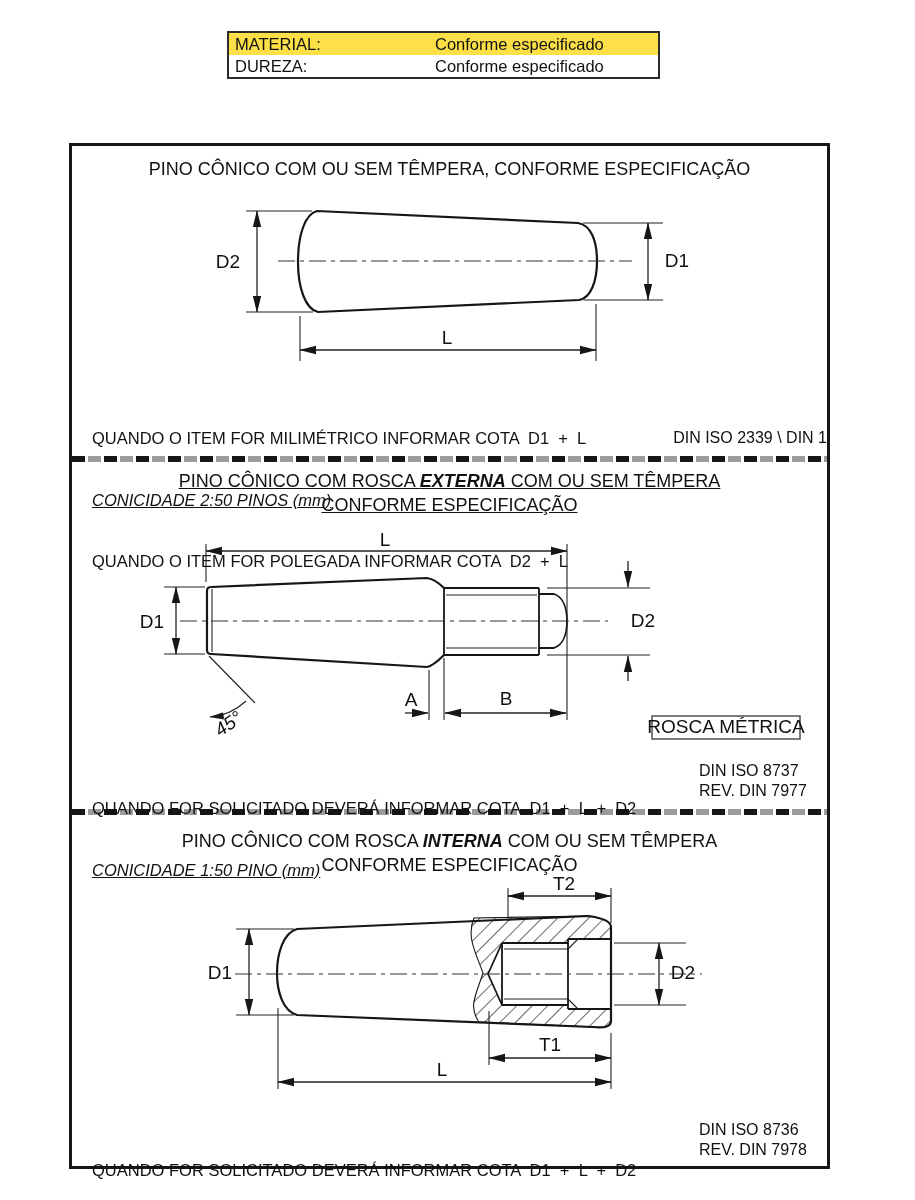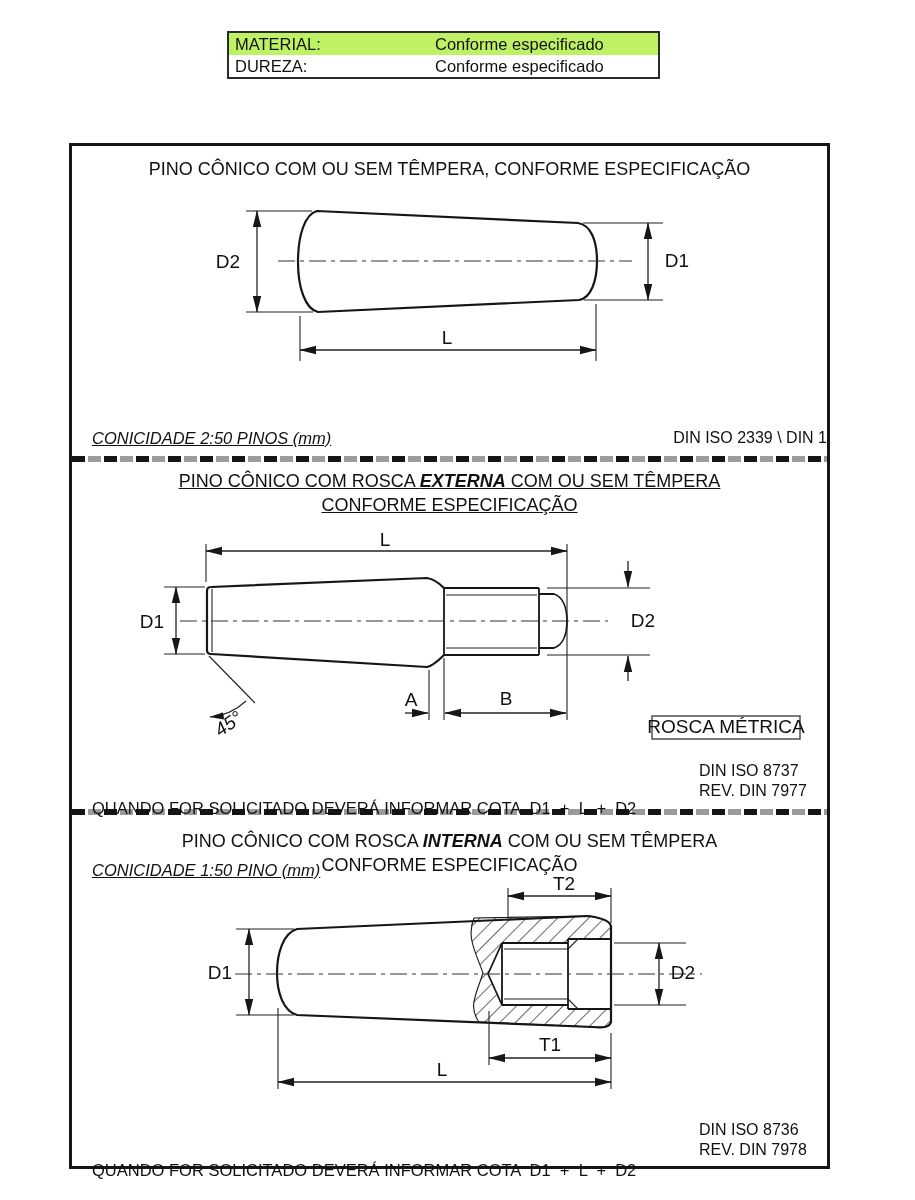--- a/index.html
+++ b/index.html
@@ -5,21 +5,21 @@
   html,body{margin:0;padding:0;}
   body{
     width:915px;height:1200px;position:relative;background:#ffffff;
     font-family:"Liberation Sans",sans-serif;color:#111;overflow:hidden;
   }
   .abs{position:absolute;}
 
   
   .spec-table{left:227px;top:31px;width:429px;border:2px solid #2b2b2b;background:#fff;}
   .spec-row{display:flex;height:22px;align-items:center;font-size:16.5px;}
-  .spec-row.alt{background:#bef264;}
+  .spec-row.alt{background:#fde047;}
   .spec-label{width:200px;padding-left:6px;}
   .spec-value{flex:1;}
 
   
   .frame{left:69px;top:143px;width:755px;height:1020px;border:3px solid #161616;}
 
   
   .divider{left:72px;width:755px;height:6px;
     background:repeating-linear-gradient(90deg,#161616 0 13px,#ffffff 13px 16px,#9b9b9b 16px 29px,#ffffff 29px 32px);}
   .div1{top:456px;} .div2{top:809px;}
@@ -89,21 +89,23 @@
   <line class="dim" x1="498" y1="28" x2="498" y2="105" marker-start="url(#ar1)" marker-end="url(#ar1)"></line>
   <text x="527" y="72" text-anchor="middle">D1</text>
 
   <line class="thin" x1="150" y1="121" x2="150" y2="166"></line>
   <line class="thin" x1="446" y1="109" x2="446" y2="166"></line>
   <line class="dim" x1="150" y1="155" x2="446" y2="155" marker-start="url(#ar1)" marker-end="url(#ar1)"></line>
   <text x="297" y="149" text-anchor="middle">L</text>
 </svg>
 
 <div class="abs notes n1">
+  <div>QUANDO O ITEM FOR MILIMÉTRICO INFORMAR COTA  D1  +  L</div>
   <div class="iu">CONICIDADE 2:50 PINOS (mm)</div>
+  <div>QUANDO O ITEM FOR POLEGADA INFORMAR COTA  D2  +  L</div>
 </div>
 <div class="abs din din1">DIN ISO 2339 \ DIN 1</div>
 
 <div class="abs panel-title pt2">
   <span>PINO CÔNICO COM ROSCA </span><span class="em">EXTERNA</span><span> COM OU SEM TÊMPERA</span>
   <br>
   <span>CONFORME ESPECIFICAÇÃO</span>
 </div>
 
 <svg class="abs svg2" width="680" height="215" viewBox="0 0 680 215">

